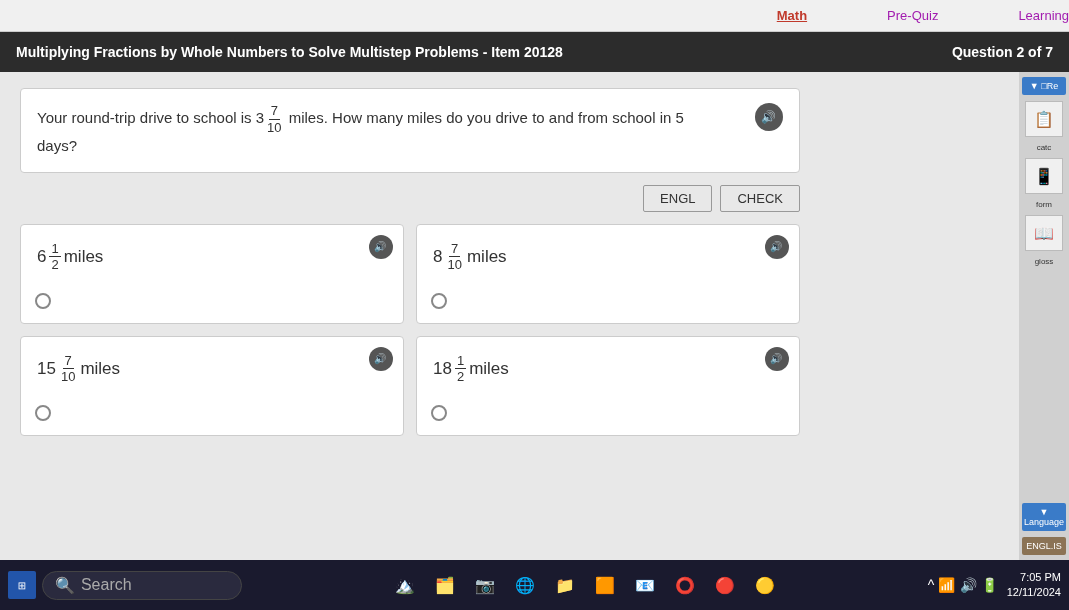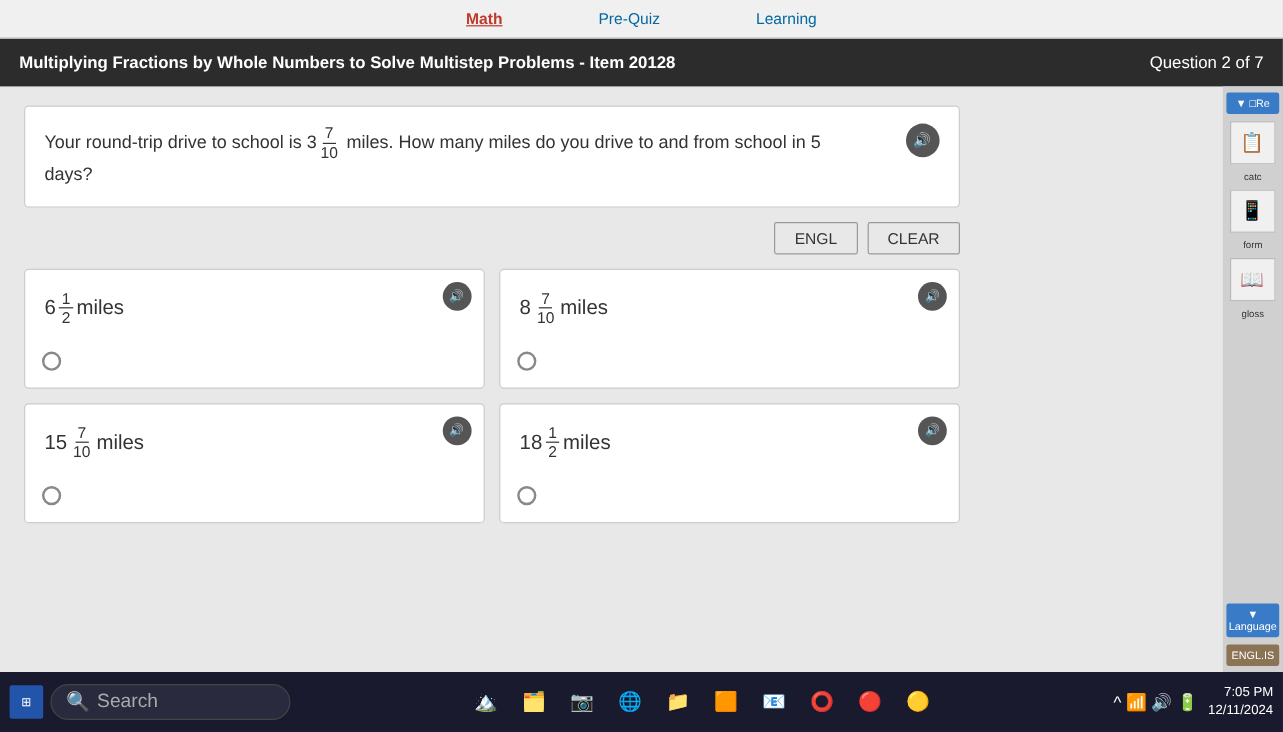--- a/index.html
+++ b/index.html
@@ -19,28 +19,28 @@
       background: #e8e8e8;
       position: relative;
     }
 
     
     .top-nav {
       height: 32px;
       background: #f0f0f0;
       display: flex;
       align-items: center;
-      justify-content: center;
+      justify-content: flex-end;
       gap: 80px;
       border-bottom: 1px solid #ccc;
       position: relative;
     }
     .nav-item {
       font-size: 13px;
-      color: #0369a1;
+      color: #a21caf;
       cursor: pointer;
     }
     .nav-item.active {
       color: #c0392b;
       font-weight: bold;
       text-decoration: underline;
     }
 
     
     .header-bar {
@@ -51,21 +51,21 @@
       justify-content: space-between;
       padding: 8px 16px;
       height: 40px;
     }
     .header-title {
       font-size: 14px;
       font-weight: bold;
     }
     .question-num {
       font-size: 14px;
-      font-weight: normal;
+      font-weight: bold;
     }
 
     
     .content-area {
       display: flex;
       height: 488px;
       position: relative;
     }
 
     
@@ -373,21 +373,21 @@
           <span>Your round-trip drive to school is 3</span><span class="fraction">
             <span class="num">7</span>
             <span class="den">10</span>
           </span><span> miles. How many miles do you drive to and from school in 5 days?</span>
         </div>
         <div class="speaker-btn">🔊</div>
       </div>
 
       <div class="buttons-row">
         <button class="btn-clear">ENGL</button>
-        <button class="btn-check">CLEAR</button>
+        <button class="btn-check">CHECK</button>
       </div>
 
       <div class="choices-grid">
 
         <div class="choice-card">
           <div class="choice-speaker">🔊</div>
           <div class="choice-label">
             <span class="mixed-num">
               <span>6</span>
               <span class="fraction">

